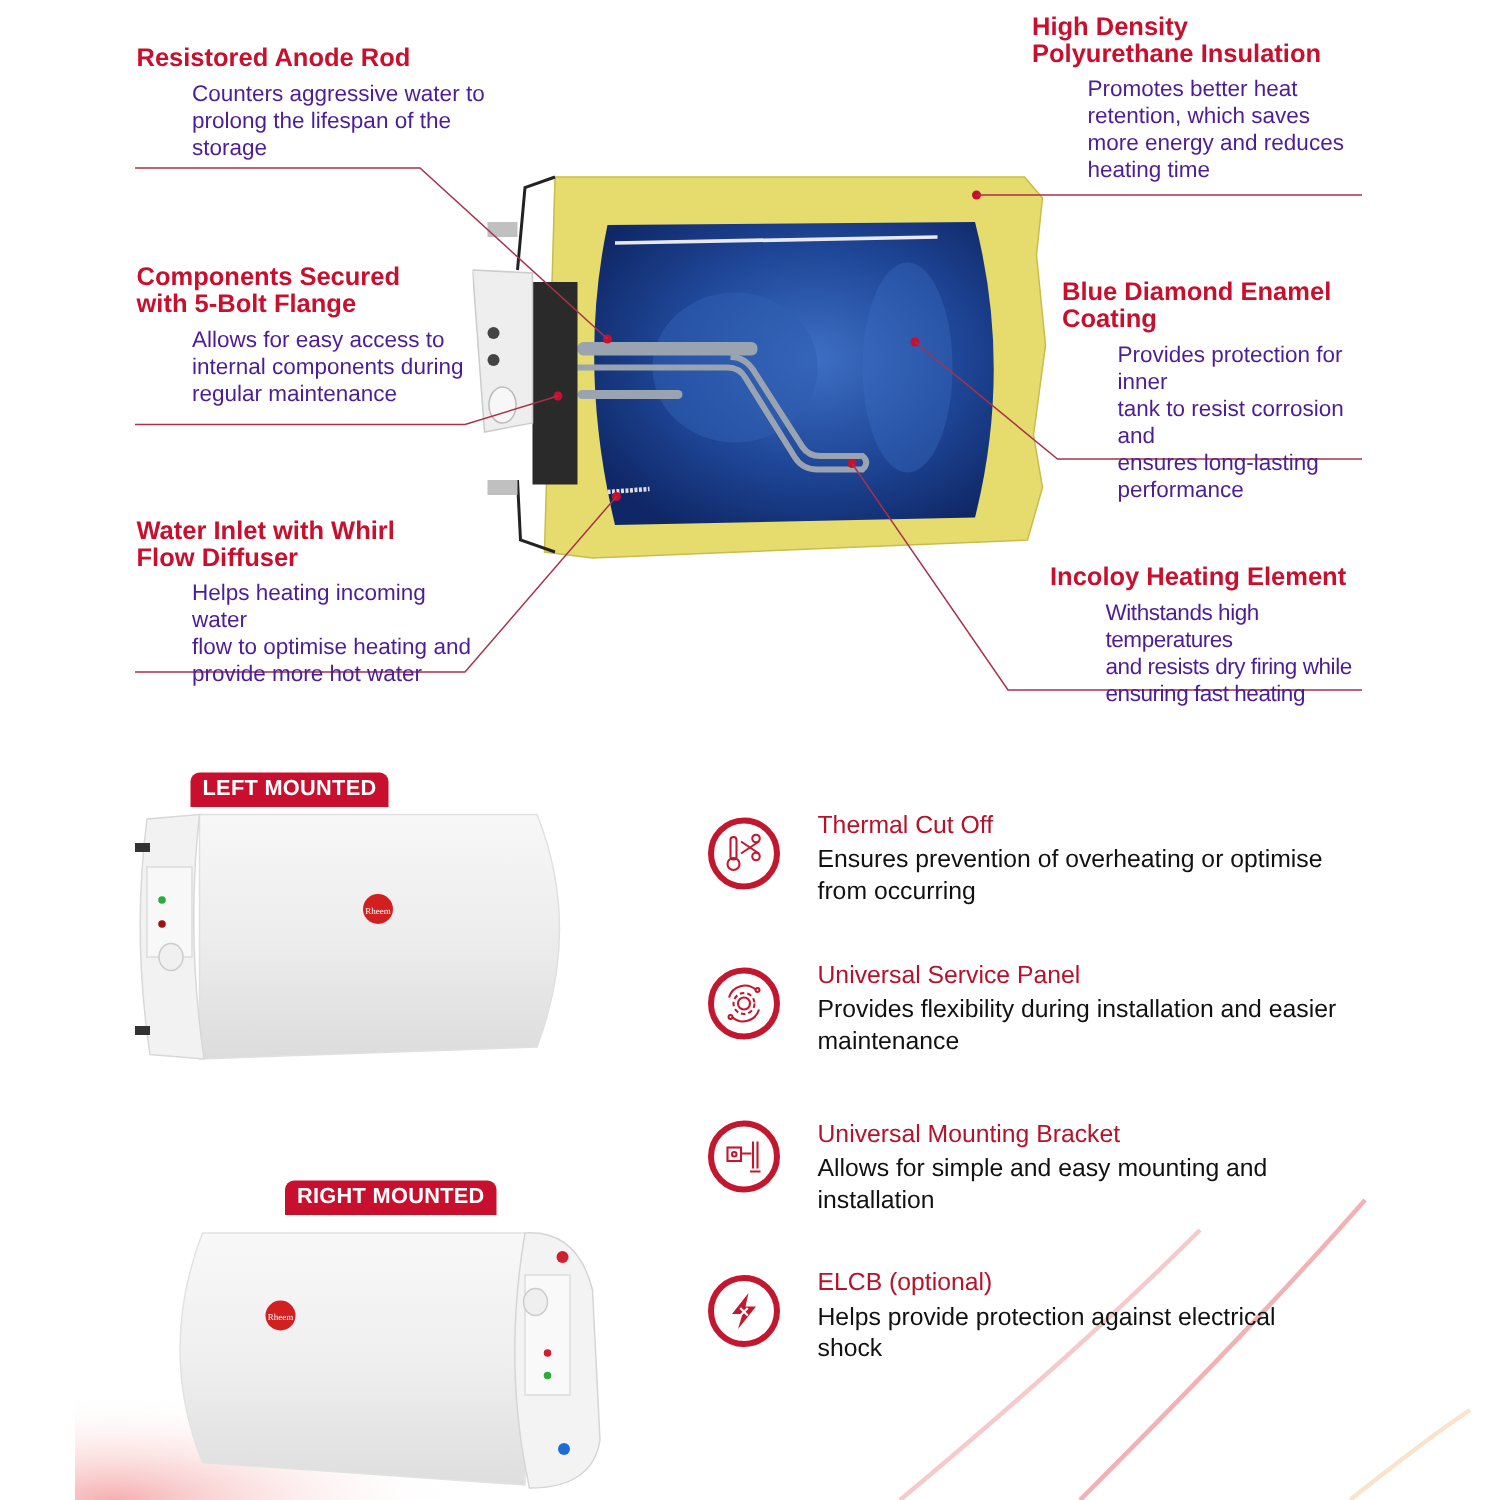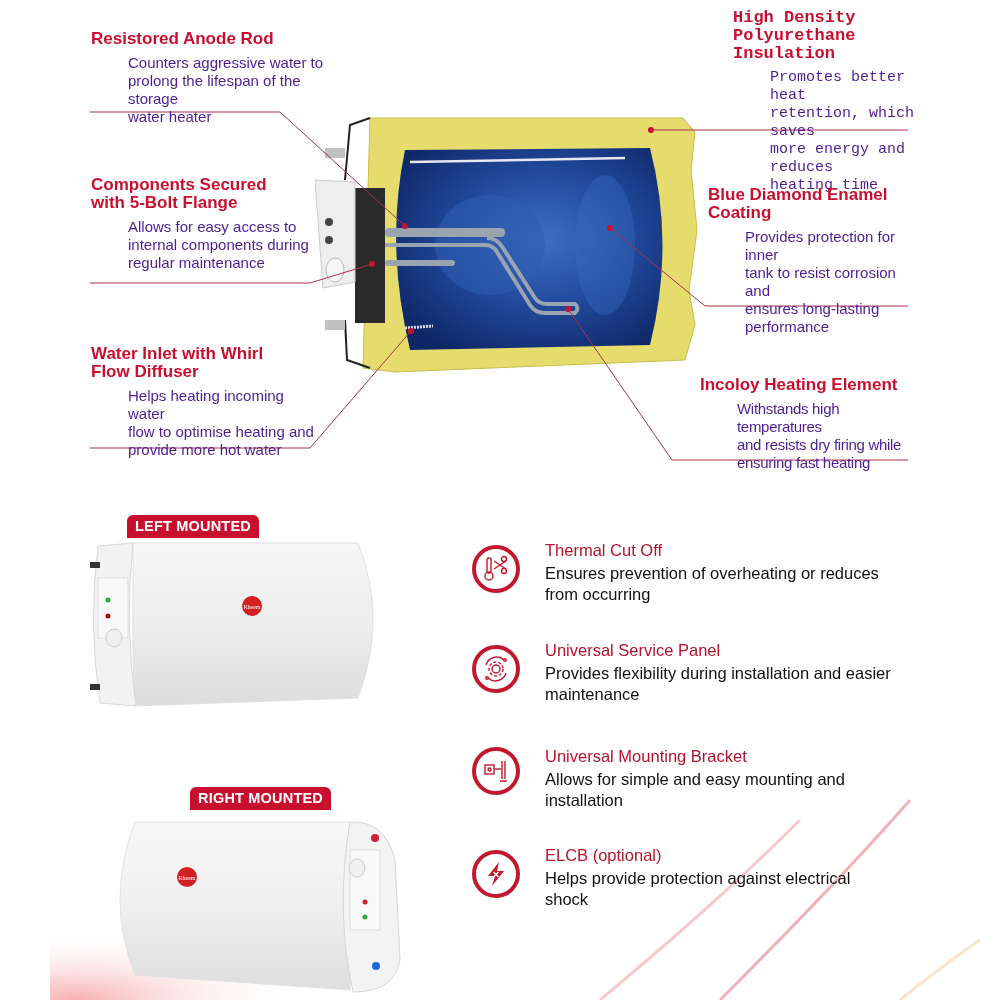--- a/index.html
+++ b/index.html
@@ -87,21 +87,20 @@
     <polyline points="610,228 705,306 908,306"></polyline>
     <polyline points="568,309 672,460 908,460"></polyline>
   </g>
 </svg>
 
 <div class="abs" style="left:91px;top:30px;width:260px;">
   <div class="ann-title">Resistored Anode Rod</div>
   <div class="ann-desc">
     <div>Counters aggressive water to</div>
     <div>prolong the lifespan of the storage</div>
-    <div>water heater</div>
   </div>
 </div>
 
 <div class="abs" style="left:91px;top:176px;width:220px;">
   <div class="ann-title">
     <div>Components Secured</div>
     <div>with 5-Bolt Flange</div>
   </div>
   <div class="ann-desc">
     <div>Allows for easy access to</div>
@@ -115,21 +114,21 @@
     <div>Water Inlet with Whirl</div>
     <div>Flow Diffuser</div>
   </div>
   <div class="ann-desc">
     <div>Helps heating incoming water</div>
     <div>flow to optimise heating and</div>
     <div>provide more hot water</div>
   </div>
 </div>
 
-<div class="abs" style="left:733px;top:9px;width:210px;font-family:Liberation Mono, monospace;">
+<div class="abs" style="left:688px;top:9px;width:210px;">
   <div class="ann-title">
     <div>High Density</div>
     <div>Polyurethane Insulation</div>
   </div>
   <div class="ann-desc">
     <div>Promotes better heat</div>
     <div>retention, which saves</div>
     <div>more energy and reduces</div>
     <div>heating time</div>
   </div>
@@ -207,21 +206,21 @@
         <line x1="12" y1="6" x2="24" y2="14"></line>
         <line x1="12" y1="14" x2="24" y2="6"></line>
         <circle cx="22" cy="16" r="2.5"></circle>
         <circle cx="22" cy="4" r="2.5"></circle>
       </g>
     </svg>
 </div>
 <div class="abs" style="left:545px;top:541px;width:420px;">
   <div class="feat-title">Thermal Cut Off</div>
   <div class="feat-desc">
-    <div>Ensures prevention of overheating or reduces</div>
+    <div>Ensures prevention of overheating or optimise</div>
     <div>from occurring</div>
   </div>
 </div>
 
 <div class="icon-circle" style="left:472px;top:645px;">
   <svg width="28" height="28" viewBox="0 0 28 28">
       <g stroke="#c1182f" stroke-width="1.4" fill="none">
         <circle cx="14" cy="14" r="4"></circle>
         <circle cx="14" cy="14" r="7" stroke-dasharray="3 2"></circle>
         <path d="M4 10 A 11 11 0 0 1 22 5"></path>

